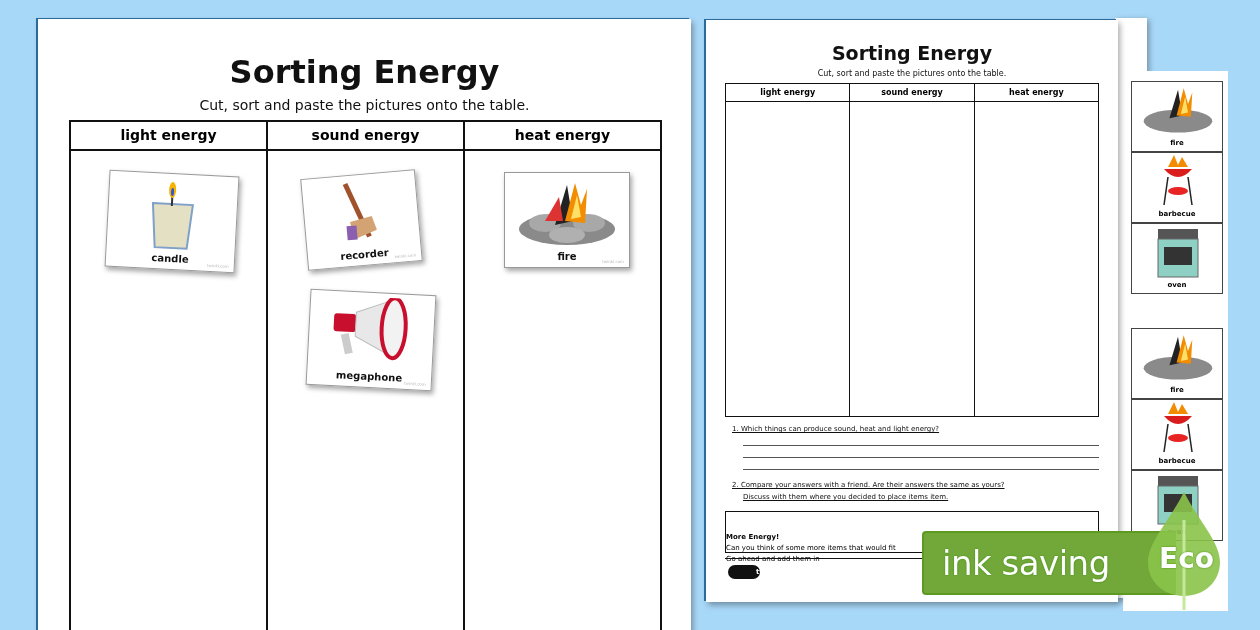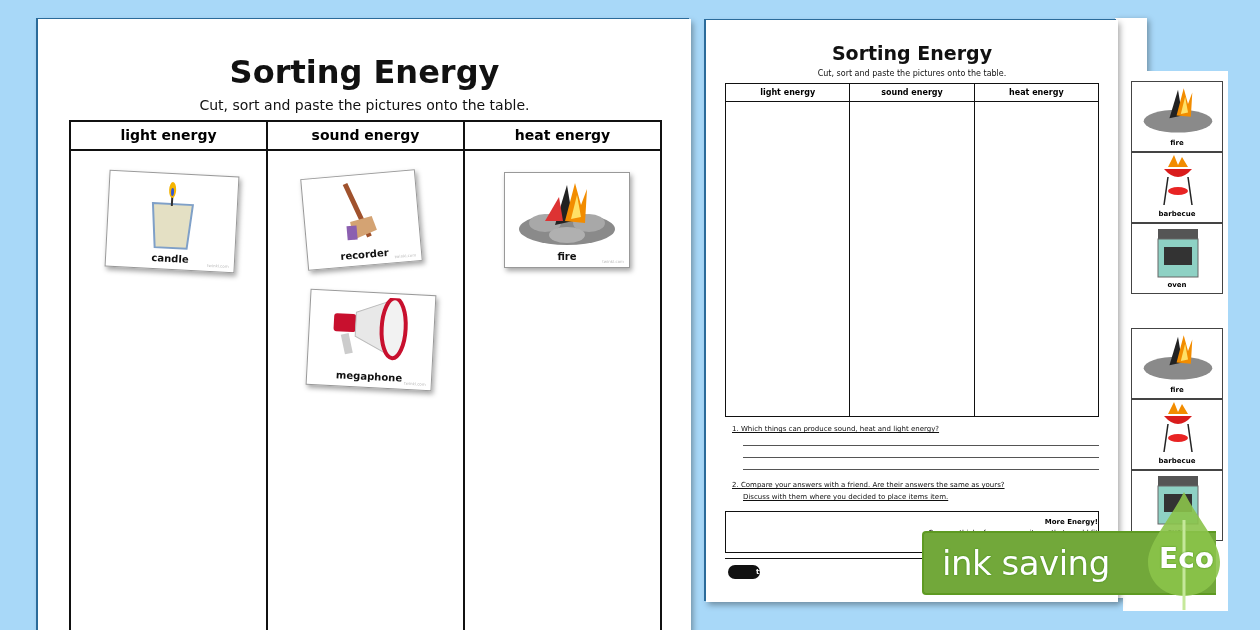--- a/index.html
+++ b/index.html
@@ -34,30 +34,30 @@
   #mid-table { position: absolute; left: 19px; top: 63px; width: 374px; height: 334px; border: 1px solid #111; }
   #mid-table .hdr { display: flex; height: 18px; border-bottom: 1px solid #111; }
   #mid-table .hdr div { flex: 1; text-align: center; font-weight: bold; font-size: 8px; line-height: 17px; border-right: 1px solid #111; }
   #mid-table .hdr div:last-child { border-right: none; }
   #mid-table .body { display: flex; height: 314px; }
   #mid-table .col { flex: 1; border-right: 1px solid #111; }
   #mid-table .col:last-child { border-right: none; }
 
   .q { position: absolute; left: 26px; font-size: 7px; color: #111; text-decoration: underline; }
   .ans-line { position: absolute; left: 37px; width: 356px; height: 0; border-top: 1px solid #555; }
-  #more-box { position: absolute; left: 19px; top: 491px; width: 374px; height: 42px; border: 1px solid #111; text-align: right; font-size: 7px; line-height: 11px; padding-top: 5px; }
+  #more-box { position: absolute; left: 19px; top: 491px; width: 374px; height: 42px; border: 1px solid #111; text-align: left; font-size: 7px; line-height: 11px; padding-top: 20px; }
   #more-box .h { font-weight: bold; }
   #footer-line { position: absolute; left: 19px; top: 538px; width: 374px; border-top: 1px solid #111; }
   #twinkl-logo { position: absolute; left: 22px; top: 545px; width: 32px; height: 14px; background: #111; border-radius: 7px; color: #fff; font-size: 7px; font-weight: bold; text-align: center; line-height: 14px; padding-left: 28px; }
 
   #strip { position: absolute; left: 1123px; top: 71px; width: 105px; height: 540px; background: #fff; }
   .strip-card { position: absolute; left: 8px; width: 92px; height: 71px; border: 1px solid #444; background: #fff; }
   .strip-card .lbl { position: absolute; bottom: 4px; left: 0; right: 0; text-align: center; font-size: 7px; font-weight: bold; }
 
-  #eco-banner { position: absolute; left: 922px; top: 531px; width: 294px; height: 64px; background: #72a83a; border: 2px solid #5e9a22; border-right: none; border-radius: 4px 0 0 4px; }
+  #eco-banner { position: absolute; left: 922px; top: 531px; width: 254px; height: 64px; background: #72a83a; border: 2px solid #5e9a22; border-right: none; border-radius: 4px 0 0 4px; }
   #eco-text { position: absolute; left: 18px; top: 10px; color: #fff; font-size: 34px; font-family: "DejaVu Sans", sans-serif; text-shadow: 0 0 2px #3a8a10; letter-spacing: -0.5px; }
   #eco-leaf { position: absolute; left: 1146px; top: 490px; width: 76px; height: 120px; }
   #eco-label { position: absolute; left: 1159px; top: 542px; color: #fff; font-weight: bold; font-size: 28px; text-shadow: 0 0 2px #3a8a10; }
 </style>
 </head>
 <body>
 
 <div class="page" id="page-back"></div>
 
 <div class="page" id="page-front">
@@ -197,20 +197,21 @@
   </div>
   <div class="q" style="top:405px;">1.  Which things can produce sound, heat and light energy?</div>
   <div class="ans-line" style="top:425px;"></div>
   <div class="ans-line" style="top:437px;"></div>
   <div class="ans-line" style="top:449px;"></div>
   <div class="q" style="top:461px;">2.  Compare your answers with a friend. Are their answers the same as yours?</div>
   <div class="q" style="top:473px;left:37px;">Discuss with them where you decided to place items item.</div>
   <div id="more-box">
     <div class="h">More Energy!</div>
     <div>Can you think of some more items that would fit</div>
+    <div>Go ahead and add them in</div>
   </div>
   <div id="footer-line"></div>
   <div id="twinkl-logo">twinkl</div>
 </div>
 
 <div id="eco-banner">
   <div id="eco-text">ink saving</div>
 </div>
 <svg id="eco-leaf" viewBox="0 0 76 120">
   <path d="M38 2 C52 30 74 52 74 72 C74 92 58 106 38 106 C18 106 2 92 2 72 C2 52 24 30 38 2 Z" fill="#8bc34a" opacity="0.9"></path>

